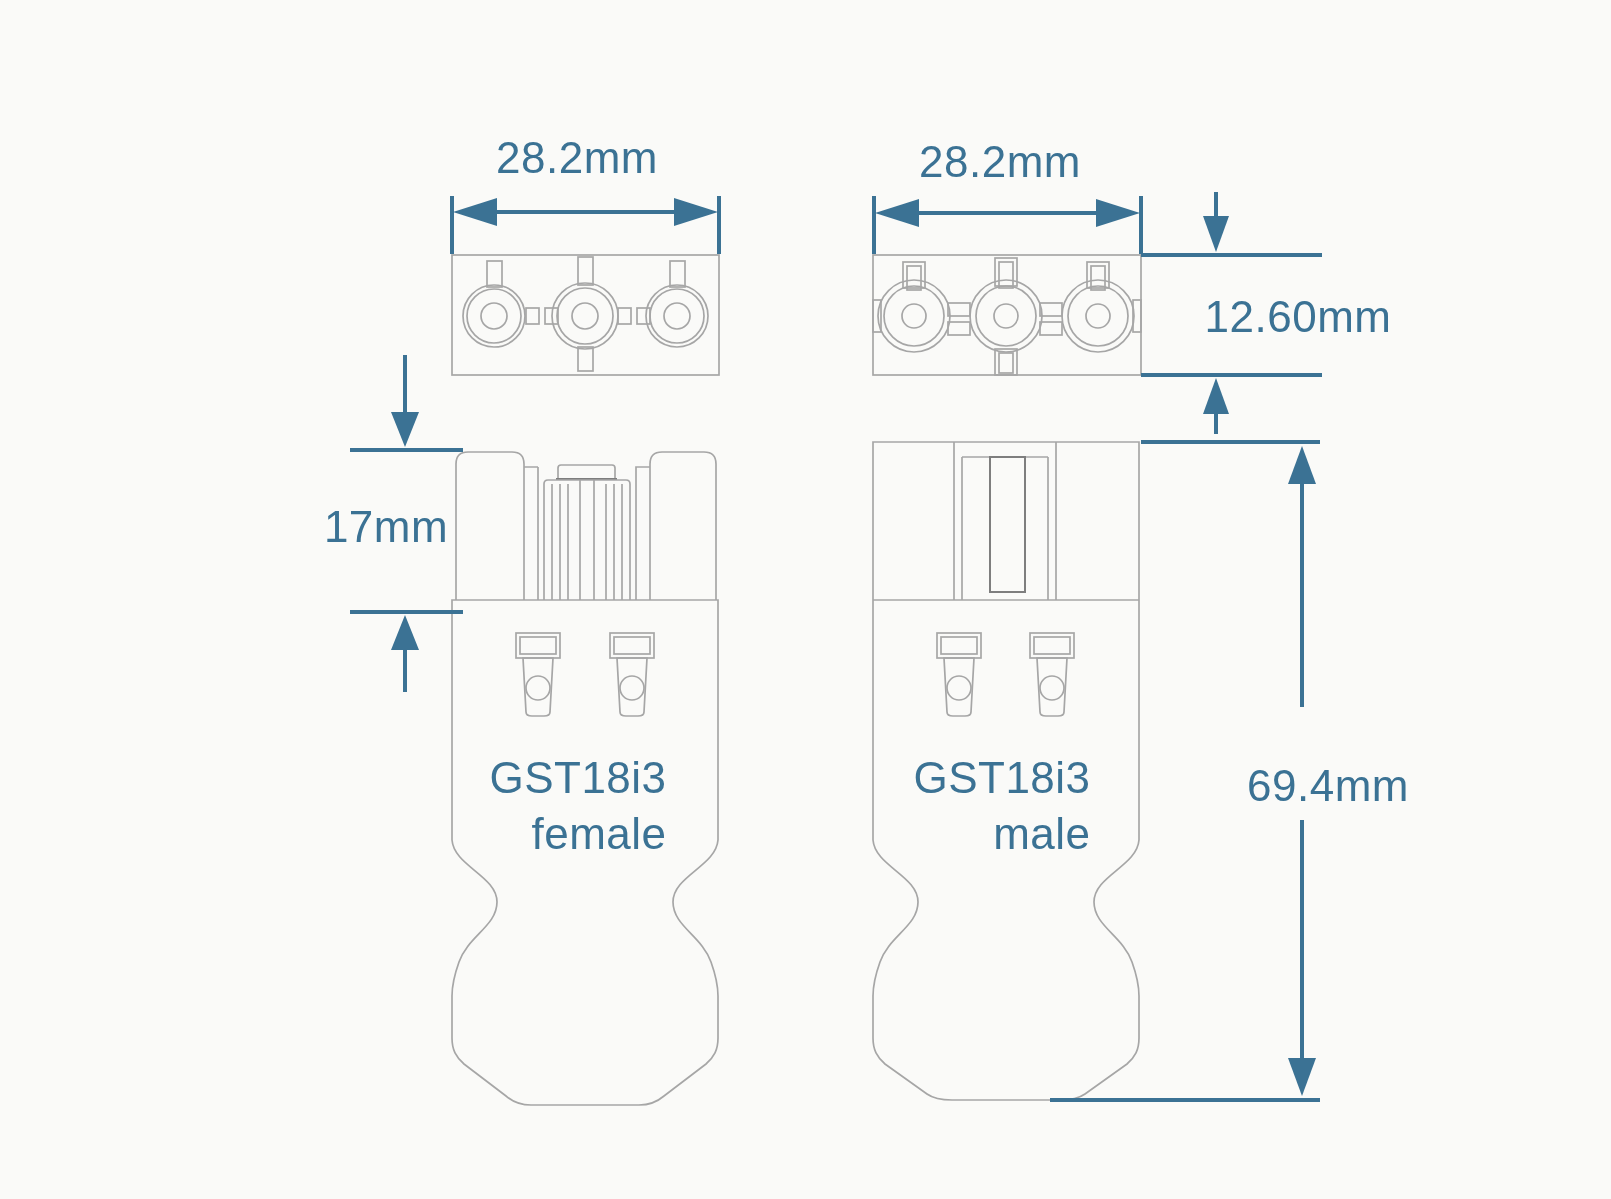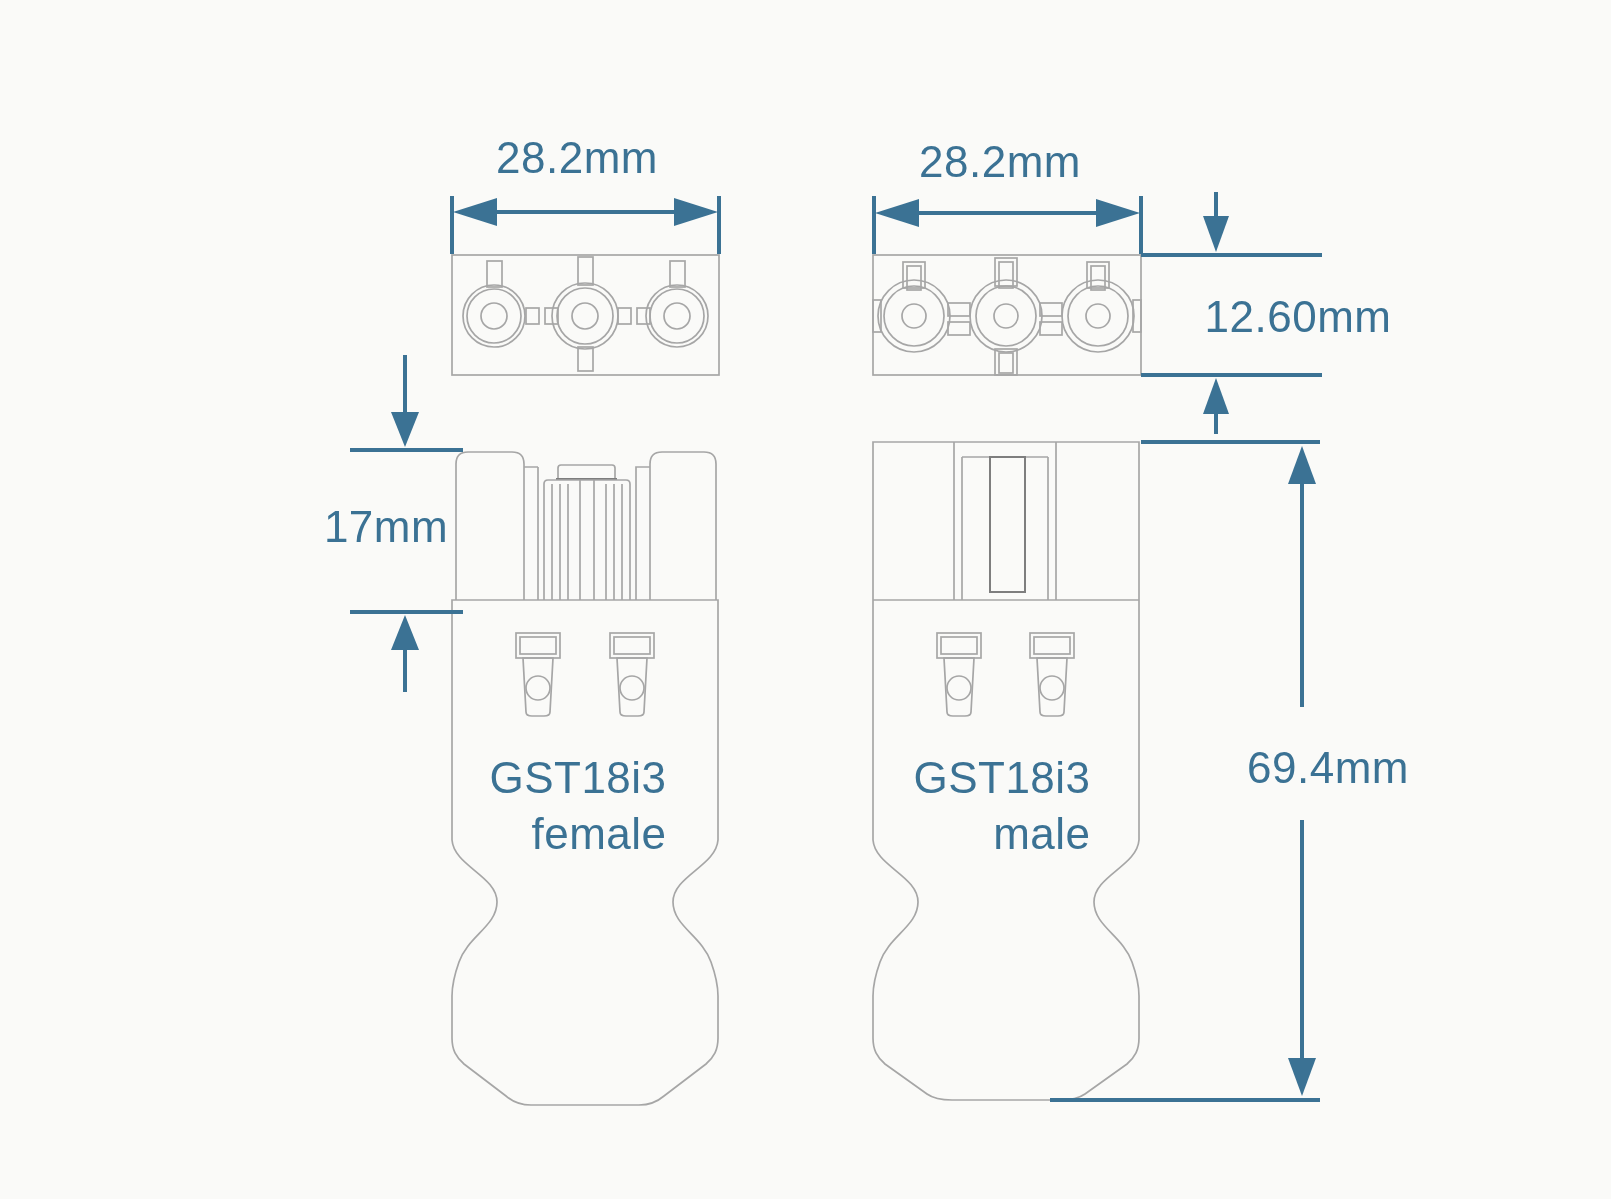--- a/index.html
+++ b/index.html
@@ -211,21 +211,21 @@
   </svg>
 
   <div class="dim-label" style="left:577px;top:133px;">28.2mm</div>
 
   <div class="dim-label" style="left:1000px;top:137px;">28.2mm</div>
 
   <div class="dim-label" style="left:1250px;top:292px;margin-left:48px;">12.60mm</div>
 
   <div class="dim-label" style="left:386px;top:502px;text-align:center;">17mm</div>
 
-  <div class="dim-label" style="left:1328px;top:743px;">69.4mm</div>
+  <div class="dim-label" style="left:1328px;top:761px;">69.4mm</div>
 
   <div class="conn-label" style="left:578px;top:750px;">
     <span>GST18i3</span><br>
     <span>female</span>
   </div>
 
   <div class="conn-label" style="left:1002px;top:750px;">
     <span>GST18i3</span><br>
     <span>male</span>
   </div>

